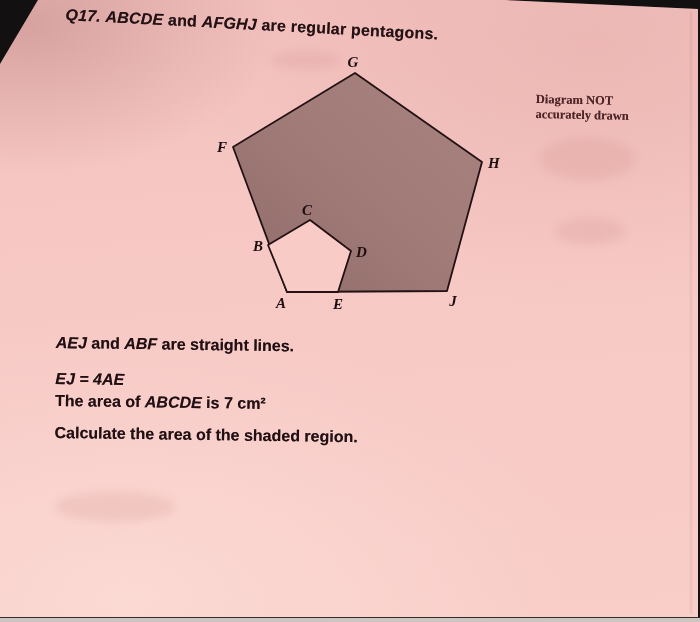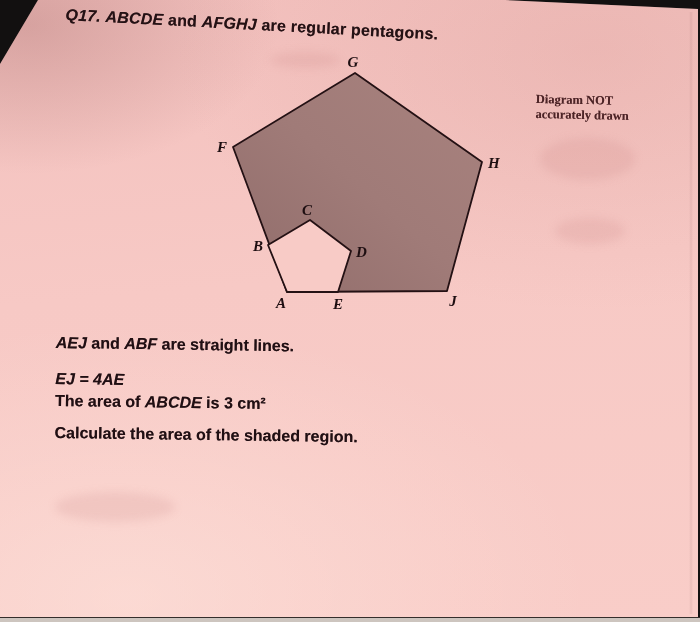--- a/index.html
+++ b/index.html
@@ -107,17 +107,17 @@
     <text class="vlabel" x="263" y="251" text-anchor="end">B</text>
     <text class="vlabel" x="356" y="257" text-anchor="start">D</text>
     <text class="vlabel" x="281" y="308" text-anchor="middle">A</text>
     <text class="vlabel" x="338" y="309" text-anchor="middle">E</text>
     <text class="vlabel" x="453" y="306" text-anchor="middle">J</text>
   </svg>
 
   <div class="bodytext">
     <p class="p1"><span class="it">AEJ</span><span> and </span><span class="it">ABF</span><span> are straight lines.</span></p>
     <p class="p2 it">EJ = 4AE</p>
-    <p class="p3"><span>The area of </span><span class="it">ABCDE</span><span> is 3 cm²</span></p>
+    <p class="p3"><span>The area of </span><span class="it">ABCDE</span><span> is 7 cm²</span></p>
     <p class="p4">Calculate the area of the shaded region.</p>
   </div>
 
 </div>
 
 </body></html>

